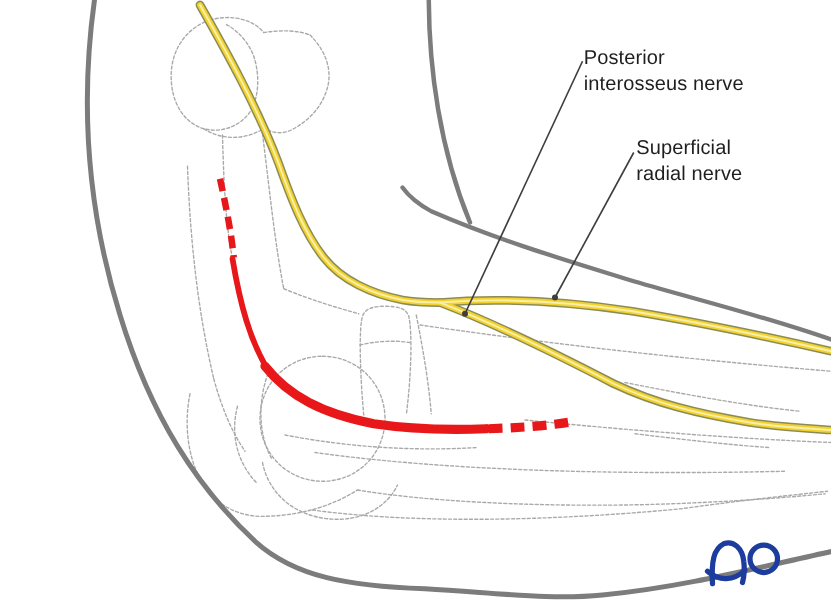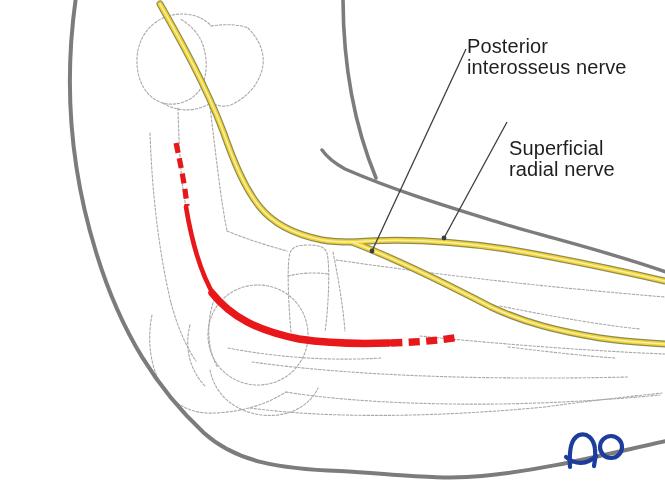--- a/index.html
+++ b/index.html
@@ -6,24 +6,24 @@
   .stage{
     position:relative;width:665px;height:493px;overflow:hidden;
     background:var(--background,#ffffff);
     font-family:"Liberation Sans",sans-serif;
   }
   .stage svg{position:absolute;left:0;top:0;}
   .label{
     position:absolute;
     white-space:pre-line;
     color:var(--textInk,#1f1f1f);
-    font-size:20px;line-height:21px;letter-spacing:.1px;
+    font-size:16px;line-height:21px;letter-spacing:.1px;
   }
   .lbl-pin{left:467px;top:36px;}
-  .lbl-srn{left:509px;top:108px;margin-top:30px;}
+  .lbl-srn{left:509px;top:108px;}
 </style>
 </head>
 <body>
 
 <div class="stage">
 
   <svg width="665" height="493" viewBox="0 0 665 493">
 
     <g fill="none" stroke="var(--boneGray)" stroke-width="1.1" stroke-dasharray="2.4 1.8" stroke-linecap="round">
       <path d="M168,16 C150,22 138,38 137,58 C136,80 146,98 163,103 C178,107 194,100 201,88 C207,77 208,60 203,45 C199,34 190,24 180,19"></path>

